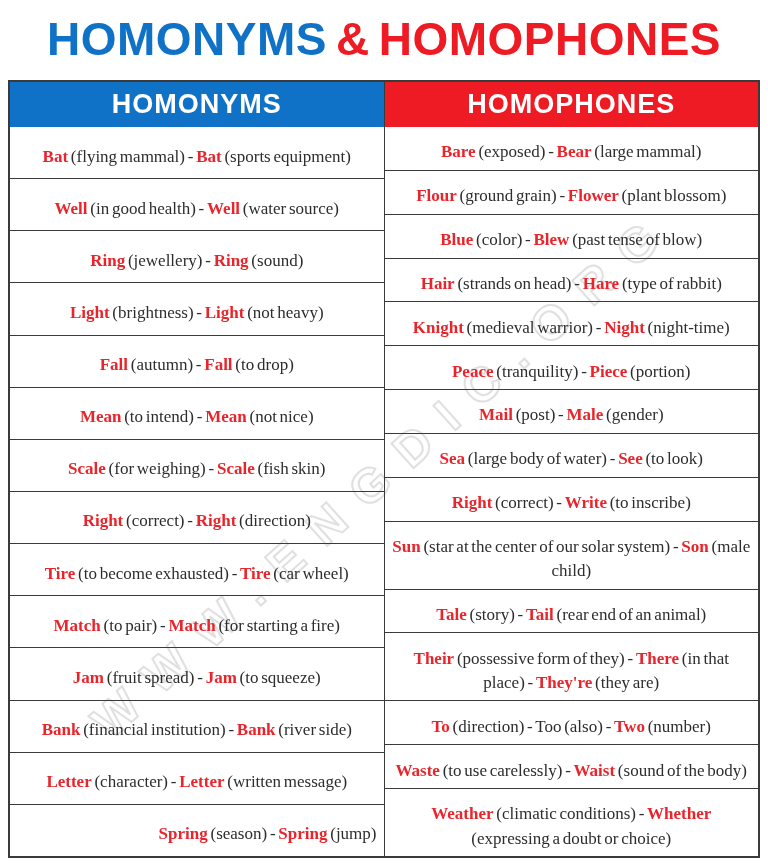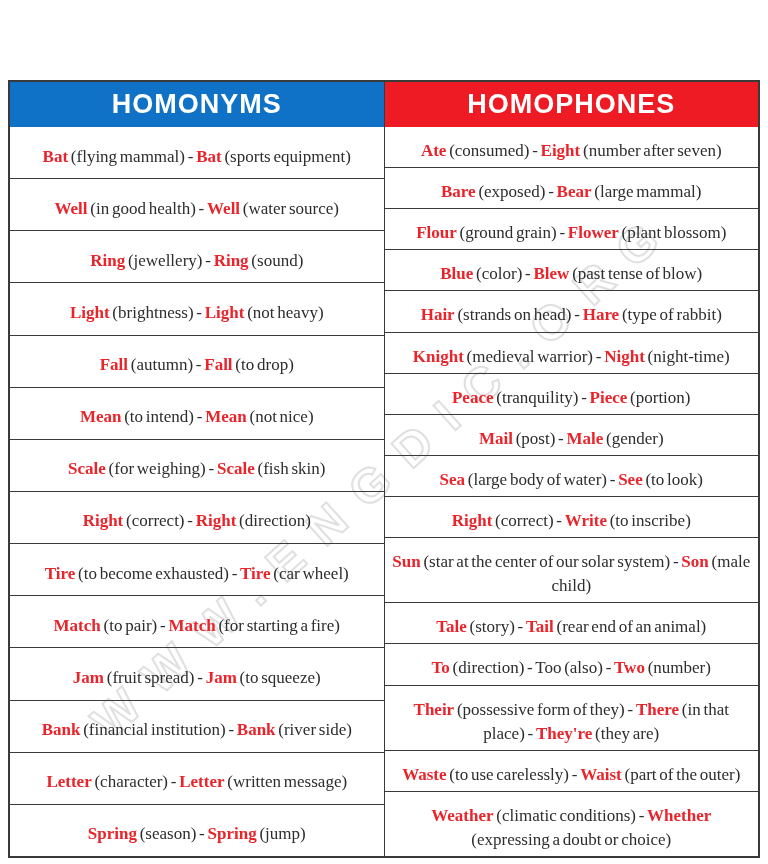--- a/index.html
+++ b/index.html
@@ -83,21 +83,21 @@
     min-width:0;
   }
   .col.right{border-left:1.5px solid var(--border);}
   .cell{
     flex:1 1 auto;
     display:flex;align-items:center;justify-content:center;
     padding:2px 7px;
     border-bottom:1.5px solid var(--border);
     margin-top:8px;
   }
-  .col .cell:last-child{border-bottom:none;}
+  .col .cell:last-child{border-bottom:none;justify-content:flex-end;}
   .cell-text{
     text-align:center;
     font-size:17px;
     line-height:1.42;
     color:var(--text);
     word-spacing:-1.5px;
   }
   .term{
     color:var(--word-red);
     font-weight:700;
@@ -109,20 +109,23 @@
   .def{color:var(--text);}
   .sep{color:var(--text);}
 </style>
 </head>
 <body>
 
 <div class="page">
 
   <div class="watermark">WWW.ENGDIC.ORG</div>
 
+  <div class="page-title">
+    <span class="t-blue">HOMONYMS</span><span class="t-amp">&amp;</span><span class="t-red">HOMOPHONES</span>
+  </div>
 
   <div class="table">
     <div class="header-row">
       <div class="header-cell blue">HOMONYMS</div>
       <div class="header-cell red">HOMOPHONES</div>
     </div>
     <div class="table-body">
       <div class="col left">
           <div class="cell">
             <div class="cell-text"><span class="term">Bat</span> <span class="def">(flying mammal)</span><span class="sep"> - </span><span class="term">Bat</span> <span class="def">(sports equipment)</span></div>
@@ -162,23 +165,20 @@
           </div>
           <div class="cell">
             <div class="cell-text"><span class="term">Letter</span> <span class="def">(character)</span><span class="sep"> - </span><span class="term">Letter</span> <span class="def">(written message)</span></div>
           </div>
           <div class="cell">
             <div class="cell-text"><span class="term">Spring</span> <span class="def">(season)</span><span class="sep"> - </span><span class="term">Spring</span> <span class="def">(jump)</span></div>
           </div>
         </div>
       <div class="col right">
           <div class="cell">
-            <div class="cell-text"><span class="term">Ate</span> <span class="def">(consumed)</span><span class="sep"> - </span><span class="term">Eight</span> <span class="def">(number after seven)</span></div>
-          </div>
-          <div class="cell">
             <div class="cell-text"><span class="term">Bare</span> <span class="def">(exposed)</span><span class="sep"> - </span><span class="term">Bear</span> <span class="def">(large mammal)</span></div>
           </div>
           <div class="cell">
             <div class="cell-text"><span class="term">Flour</span> <span class="def">(ground grain)</span><span class="sep"> - </span><span class="term">Flower</span> <span class="def">(plant blossom)</span></div>
           </div>
           <div class="cell">
             <div class="cell-text"><span class="term">Blue</span> <span class="def">(color)</span><span class="sep"> - </span><span class="term">Blew</span> <span class="def">(past tense of blow)</span></div>
           </div>
           <div class="cell">
             <div class="cell-text"><span class="term">Hair</span> <span class="def">(strands on head)</span><span class="sep"> - </span><span class="term">Hare</span> <span class="def">(type of rabbit)</span></div>
@@ -198,27 +198,27 @@
           <div class="cell">
             <div class="cell-text"><span class="term">Right</span> <span class="def">(correct)</span><span class="sep"> - </span><span class="term">Write</span> <span class="def">(to inscribe)</span></div>
           </div>
           <div class="cell">
             <div class="cell-text"><span class="term">Sun</span> <span class="def">(star at the center of our solar system)</span><span class="sep"> - </span><span class="term">Son</span> <span class="def">(male child)</span></div>
           </div>
           <div class="cell">
             <div class="cell-text"><span class="term">Tale</span> <span class="def">(story)</span><span class="sep"> - </span><span class="term">Tail</span> <span class="def">(rear end of an animal)</span></div>
           </div>
           <div class="cell">
+            <div class="cell-text"><span class="term">Their</span> <span class="def">(possessive form of they)</span><span class="sep"> - </span><span class="term">There</span> <span class="def">(in that place)</span><span class="sep"> - </span><span class="term">They're</span> <span class="def">(they are)</span></div>
+          </div>
+          <div class="cell">
             <div class="cell-text"><span class="term">To</span> <span class="def">(direction)</span><span class="sep"> - </span><span class="term plain">Too</span> <span class="def">(also)</span><span class="sep"> - </span><span class="term">Two</span> <span class="def">(number)</span></div>
           </div>
           <div class="cell">
-            <div class="cell-text"><span class="term">Their</span> <span class="def">(possessive form of they)</span><span class="sep"> - </span><span class="term">There</span> <span class="def">(in that place)</span><span class="sep"> - </span><span class="term">They're</span> <span class="def">(they are)</span></div>
-          </div>
-          <div class="cell">
-            <div class="cell-text"><span class="term">Waste</span> <span class="def">(to use carelessly)</span><span class="sep"> - </span><span class="term">Waist</span> <span class="def">(part of the outer)</span></div>
+            <div class="cell-text"><span class="term">Waste</span> <span class="def">(to use carelessly)</span><span class="sep"> - </span><span class="term">Waist</span> <span class="def">(sound of the body)</span></div>
           </div>
           <div class="cell">
             <div class="cell-text"><span class="term">Weather</span> <span class="def">(climatic conditions)</span><span class="sep"> - </span><span class="term">Whether</span> <span class="def">(expressing a doubt or choice)</span></div>
           </div>
         </div>
     </div>
   </div>
 
 </div>
 

